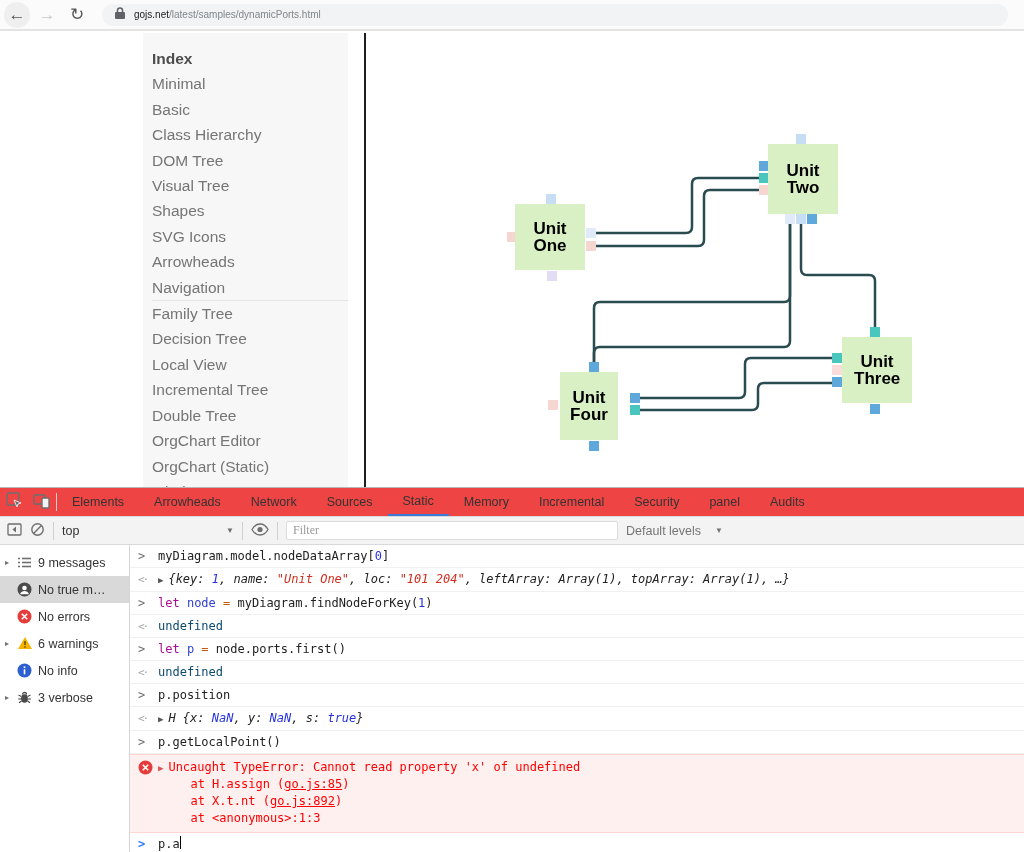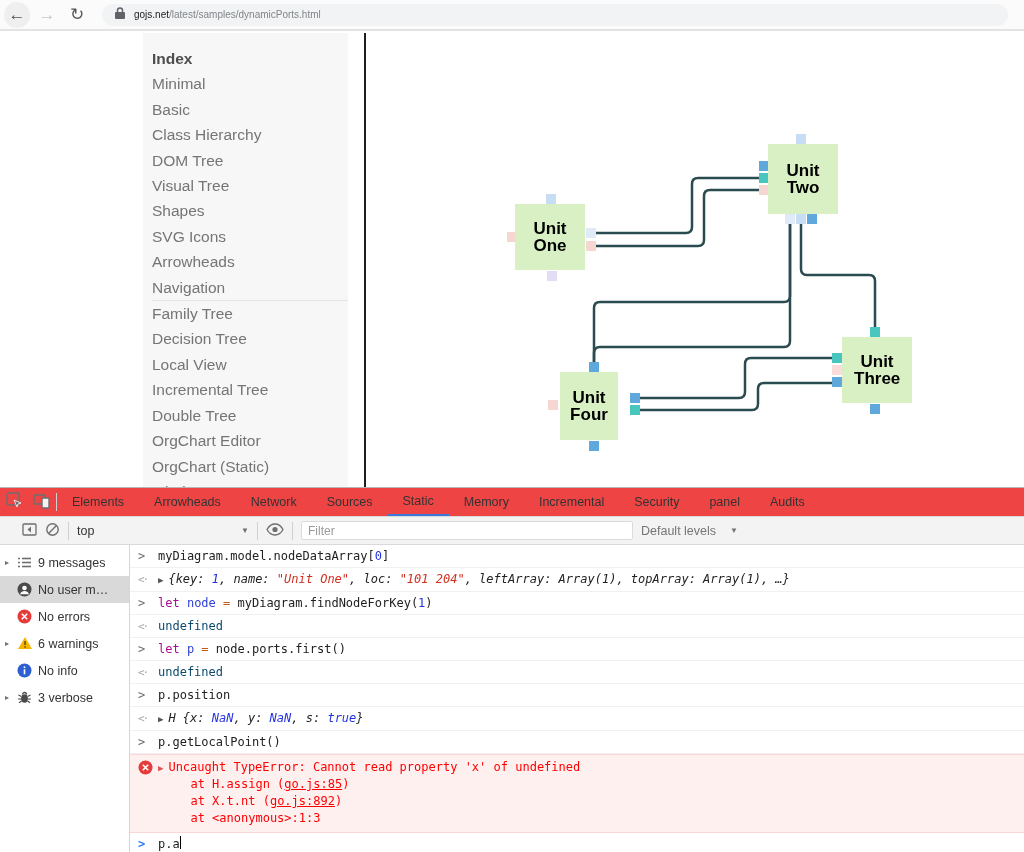--- a/index.html
+++ b/index.html
@@ -39,26 +39,26 @@
   
   .devtools { position:absolute; left:0; top:487px; width:1024px; height:365px;
               border-top:1px solid #b6b6b6; background:#fff; font-size:12.5px; color:#333; }
   .dt-tabbar { height:29px; background:#ef4444; border-bottom:1px solid #d9d9d9;
                display:flex; align-items:stretch; }
   .dt-icons { display:flex; align-items:center; padding:0 6px; gap:10px; }
   .vsep { width:1px; height:18px; background:#d0d0d0; align-self:center; }
   .dt-tab { display:flex; align-items:center; padding:0 15px; cursor:pointer; }
   .dt-tab.active { border-bottom:2px solid #3879d9; font-weight:normal; }
   .dt-toolbar { height:28px; background:#f3f3f3; border-bottom:1px solid #d9d9d9;
-                display:flex; align-items:center; padding:0 22px; gap:8px; }
+                display:flex; align-items:center; padding:0 7px; gap:8px; }
   .frame-sel { display:flex; align-items:center; gap:6px; width:172px; color:#333; }
   .frame-sel .car { font-size:8px; color:#6e6e6e; margin-left:auto; }
   .filter { width:332px; height:19px; border:1px solid #dcdcdc; border-radius:2px;
             background:#fff; font-size:12px; padding:0 6px; color:#333;
-            font-family:Liberation Sans, sans-serif; }
+            font-family:Liberation Serif, serif; }
   .filter::placeholder { color:#9a9a9a; }
   .levels { color:#757575; display:flex; align-items:center; gap:14px; }
   .levels .car { font-size:8px; }
 
   .dt-body { display:flex; height:307px; }
   .dt-side { width:130px; border-right:1px solid #d6d6d6; background:#fff;
              padding-top:4px; flex:none; }
   .side-row { height:27px; display:flex; align-items:center; gap:6px; padding-left:3px;
               font-size:12.5px; color:#333; white-space:nowrap; cursor:pointer; }
   .side-row.sel { background:#d9d9d9; }
@@ -256,21 +256,21 @@
             </svg></span>
           <span>9 messages</span>
         </div>
         <div class="side-row sel">
           <span class="caret"></span>
           <span class="sicon"><svg width="15" height="15" viewBox="0 0 15 15">
               <circle cx="7.5" cy="7.5" r="7" fill="#4a4a4a"></circle>
               <circle cx="7.5" cy="6" r="2.3" fill="#fff"></circle>
               <path d="M3 12.2c.8-2.2 2.6-3.1 4.5-3.1s3.7.9 4.5 3.1" fill="#fff"></path>
             </svg></span>
-          <span>No user m…</span>
+          <span>No true m…</span>
         </div>
         <div class="side-row">
           <span class="caret"></span>
           <span class="sicon"><svg width="15" height="15" viewBox="0 0 15 15">
               <circle cx="7.5" cy="7.5" r="7" fill="#e53b3b"></circle>
               <path d="M4.8 4.8l5.4 5.4M10.2 4.8l-5.4 5.4" stroke="#fff" stroke-width="1.6"></path>
             </svg></span>
           <span>No errors</span>
         </div>
         <div class="side-row">

